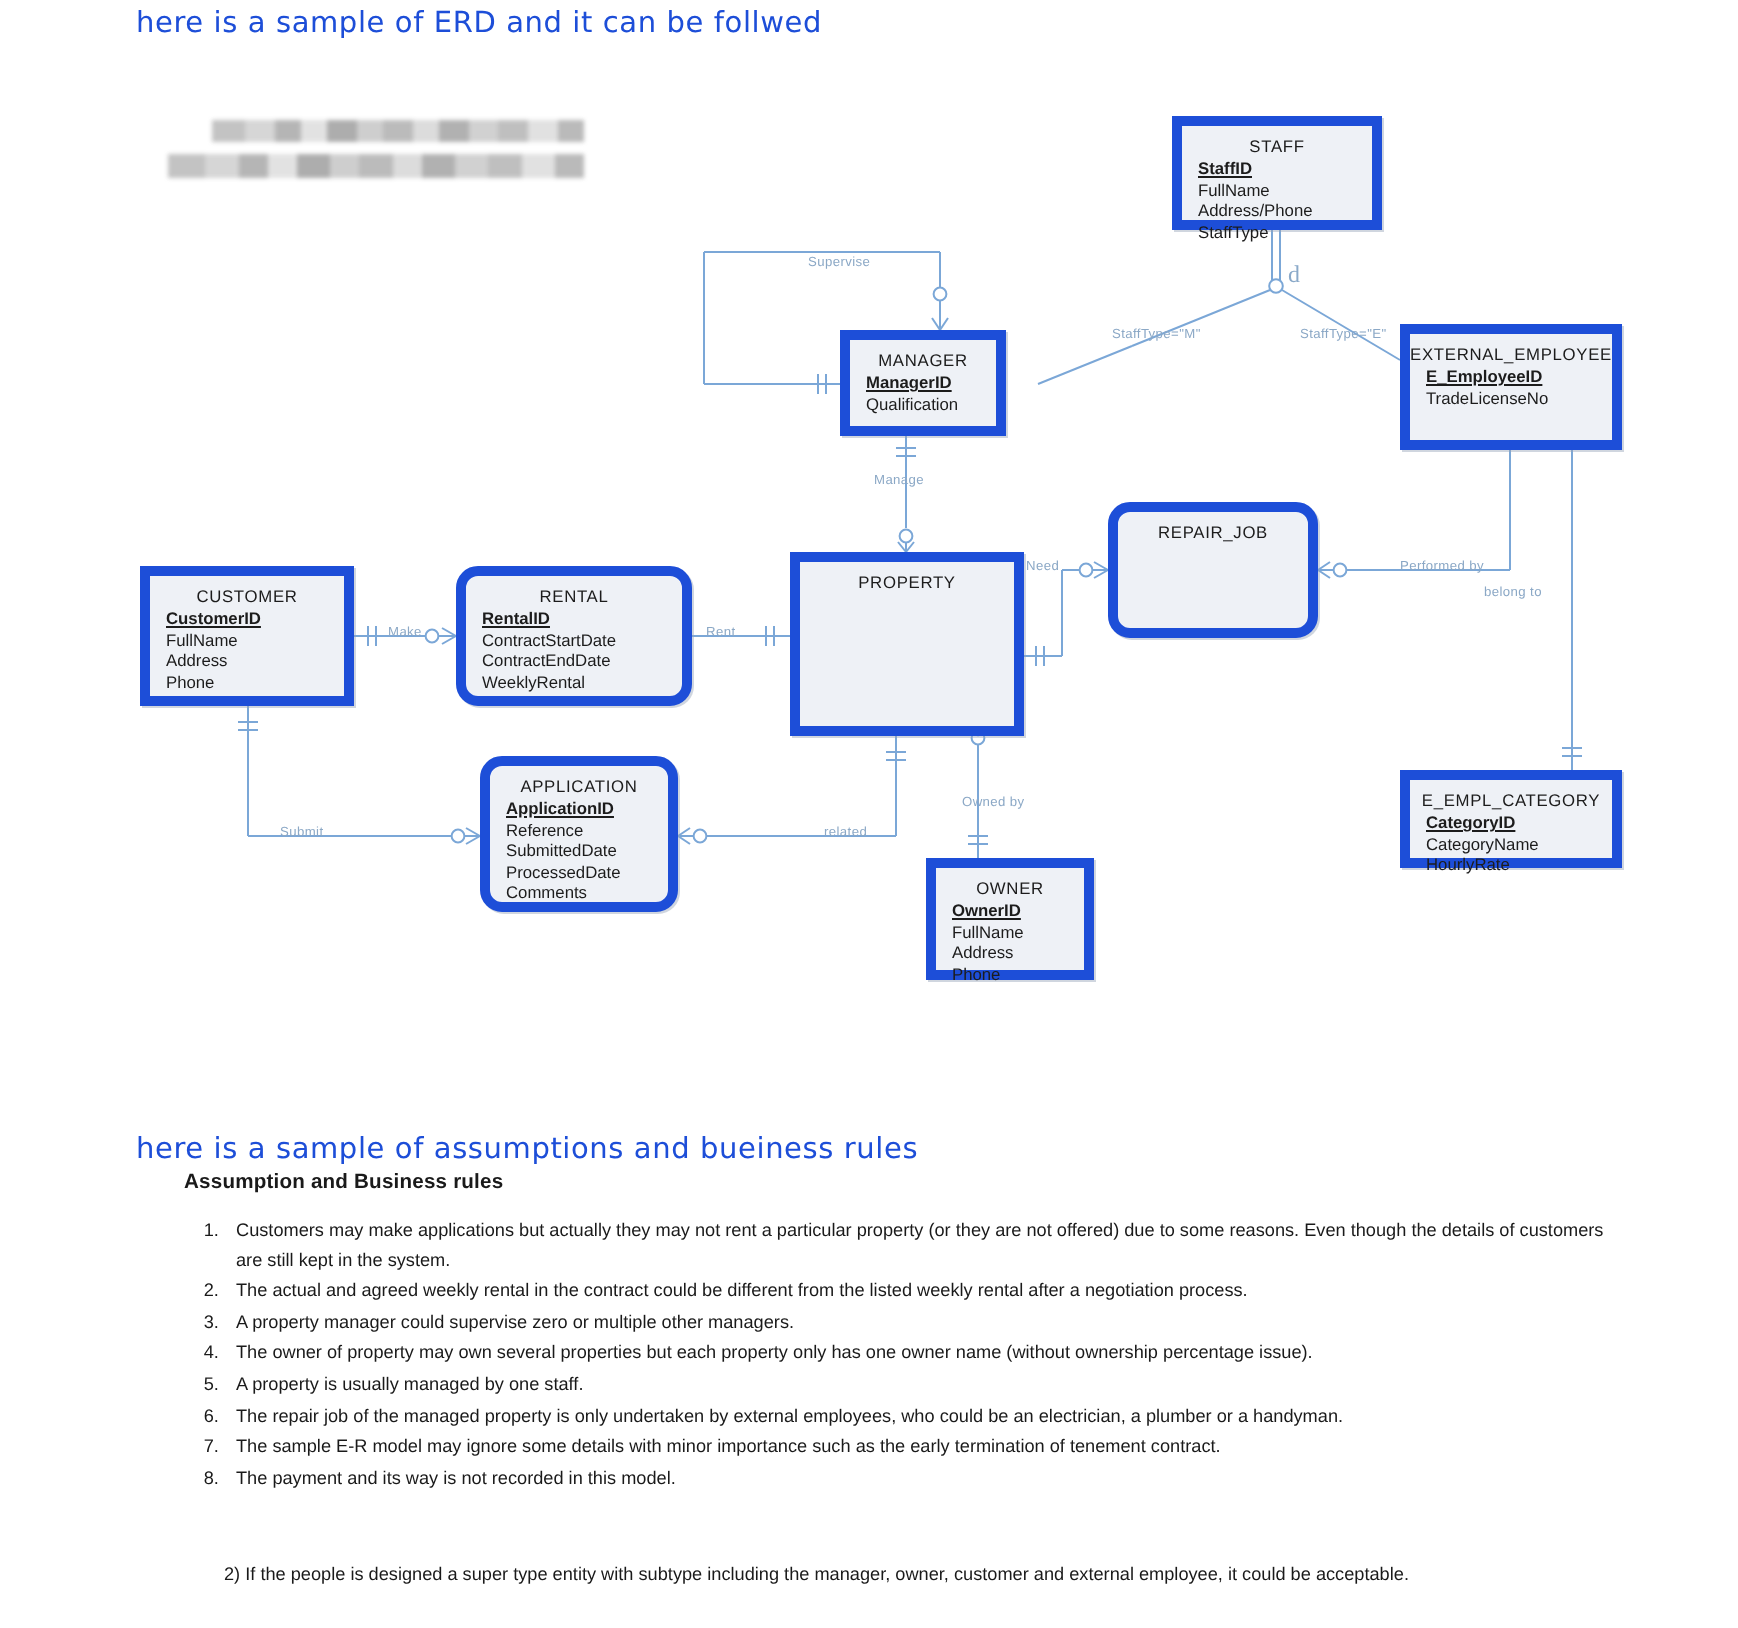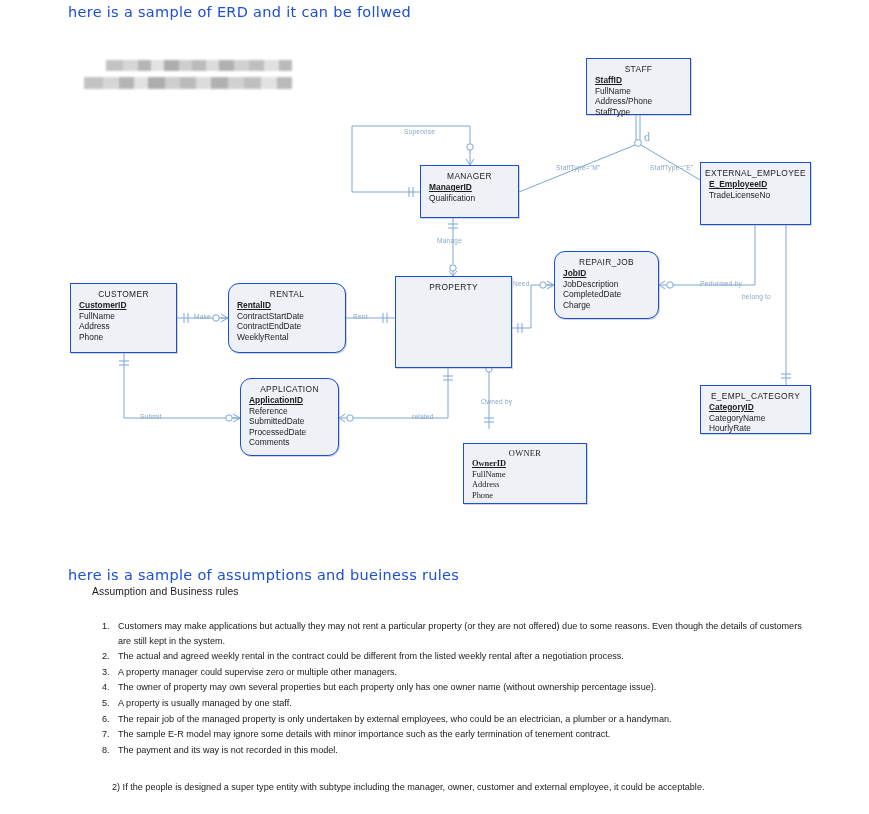--- a/index.html
+++ b/index.html
@@ -58,21 +58,21 @@
     left: 0; top: 40px;
     width: 869px; height: 470px;
   }
   #erd-svg { position: absolute; left: 0; top: 0; }
 
   
   .entity {
     position: absolute;
     box-sizing: border-box;
     background: #eef1f6;
-    border: 1px solid #1d4ed8;
+    border: 5px solid #1d4ed8;
     box-shadow: 1px 1px 0 rgba(150,165,185,.45);
     padding: 3px 0 4px 0;
   }
   .entity.rounded { border-radius: 11px; }
   .entity .ent-title {
     text-align: center;
     font-size: 8.4px;
     color: #1c1c1c;
     letter-spacing: .35px;
     margin: 2px 0 1px 0;
@@ -107,23 +107,23 @@
 
   
   #rules-block {
     position: absolute;
     left: 92px;
     top: 586px;
     width: 720px;
   }
   #rules-heading {
     font-size: 10.3px;
-    font-weight: normal;
+    font-weight: bold;
     color: #1a1a1a;
-    margin-bottom: 22px;
+    margin-bottom: 11px;
     letter-spacing: .1px;
   }
   ol.rules {
     margin: 0;
     padding-left: 20px;
     list-style: decimal;
   }
   ol.rules li {
     font-size: 9.1px;
     line-height: 14.6px;
@@ -272,21 +272,21 @@
           <div class="attr">StaffType</div>
         </div>
       </div>
       <div class="entity" style="left: 700px; top: 122px; width: 111px; height: 63px;">
         <div class="ent-title">EXTERNAL_EMPLOYEE</div>
         <div class="attr-list">
           <div class="attr pk">E_EmployeeID</div>
           <div class="attr">TradeLicenseNo</div>
         </div>
       </div>
-      <div class="entity" style="left: 420px; top: 125px; width: 99px; height: 53px;">
+      <div class="entity" style="left: 420px; top: 125px; width: 83px; height: 53px;">
         <div class="ent-title">MANAGER</div>
         <div class="attr-list">
           <div class="attr pk">ManagerID</div>
           <div class="attr">Qualification</div>
         </div>
       </div>
       <div class="entity" style="left: 70px; top: 243px; width: 107px; height: 70px;">
         <div class="ent-title">CUSTOMER</div>
         <div class="attr-list">
           <div class="attr pk">CustomerID</div>
@@ -302,38 +302,32 @@
           <div class="attr">ContractStartDate</div>
           <div class="attr">ContractEndDate</div>
           <div class="attr">WeeklyRental</div>
         </div>
       </div>
       <div class="entity" style="left: 395px; top: 236px; width: 117px; height: 92px;">
         <div class="ent-title">PROPERTY</div>
       </div>
       <div class="entity rounded" style="left: 554px; top: 211px; width: 105px; height: 68px;">
         <div class="ent-title">REPAIR_JOB</div>
-        <div class="attr-list">
-          <div class="attr pk">JobID</div>
-          <div class="attr">JobDescription</div>
-          <div class="attr">CompletedDate</div>
-          <div class="attr">Charge</div>
-        </div>
       </div>
       <div class="entity rounded" style="left: 240px; top: 338px; width: 99px; height: 78px;">
         <div class="ent-title">APPLICATION</div>
         <div class="attr-list">
           <div class="attr pk">ApplicationID</div>
           <div class="attr">Reference</div>
           <div class="attr">SubmittedDate</div>
           <div class="attr">ProcessedDate</div>
           <div class="attr">Comments</div>
         </div>
       </div>
-      <div class="entity" style="left: 463px; top: 403px; width: 124px; height: 61px; font-family: Liberation Serif, serif;">
+      <div class="entity" style="left: 463px; top: 389px; width: 84px; height: 61px;">
         <div class="ent-title">OWNER</div>
         <div class="attr-list">
           <div class="attr pk">OwnerID</div>
           <div class="attr">FullName</div>
           <div class="attr">Address</div>
           <div class="attr">Phone</div>
         </div>
       </div>
       <div class="entity" style="left: 700px; top: 345px; width: 111px; height: 49px;">
         <div class="ent-title">E_EMPL_CATEGORY</div>

